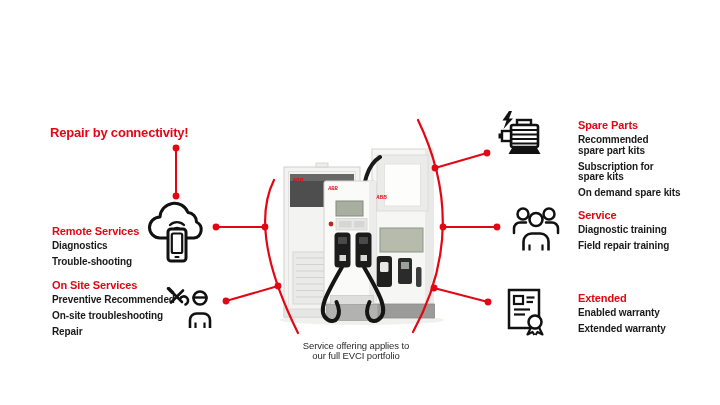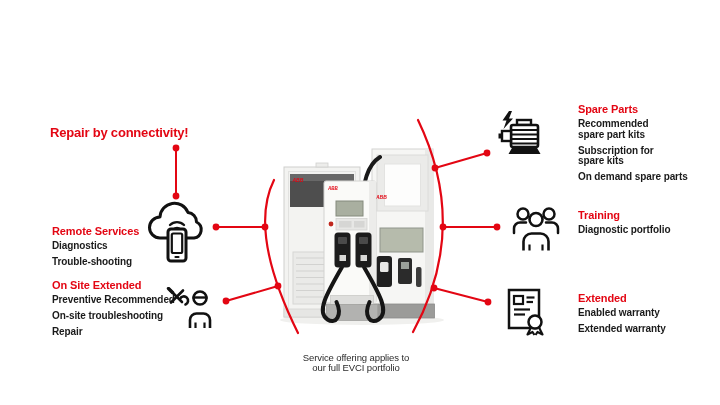--- a/index.html
+++ b/index.html
@@ -4,25 +4,25 @@
 <style>
   * { margin:0; padding:0; box-sizing:border-box; }
   html,body { background:#ffffff; font-family:"Liberation Sans", sans-serif; }
   .canvas { position:relative; width:720px; height:405px; background:#fff; overflow:hidden; }
   .abs { position:absolute; }
   .page-title { left:50px; top:125px; font-size:13px; font-weight:bold; color:#e30613; letter-spacing:-0.2px; }
   .sec h2 { font-size:11px; font-weight:bold; color:#e30613; margin-bottom:4px; letter-spacing:-0.1px; line-height:12px; }
   .sec .it { font-size:10px; line-height:10.5px; color:#1a1a1a; margin-bottom:5.5px; white-space:pre-line; letter-spacing:-0.1px;font-weight:bold; }
   .sec-remote   { left:52px;  top:189px; width:130px;margin-top:36px; }
   .sec-onsite   { left:52px;  top:279px; width:140px; }
-  .sec-spare    { left:578px; top:103px; width:130px; }
+  .sec-spare    { left:578px; top:119px; width:130px; }
   .sec-training { left:578px; top:209px; width:130px; }
   .sec-warranty { left:578px; top:292px; width:130px; }
   .caption { left:281px; top:341px; width:150px; font-size:9.5px; line-height:10px;
-             color:#2b2b2b; text-align:center; white-space:pre-line; letter-spacing:-0.1px;margin-top:12px; }
+             color:#2b2b2b; text-align:center; white-space:pre-line; letter-spacing:-0.1px; }
   .icon { position:absolute; }
   .ic-remote   { left:147px; top:200px; }
   .ic-onsite   { left:164px; top:287px; }
   .ic-spare    { left:497px; top:109px; }
   .ic-training { left:512px; top:206px; }
   .ic-warranty { left:505px; top:288px; }
   svg { display:block; }
   .overlay { position:absolute; left:0; top:0; }
   .brandtxt { font-family:"Liberation Sans", sans-serif; font-weight:bold; font-style:italic; fill:#e30613; }
 </style>
@@ -124,38 +124,39 @@
 
   <div class="abs page-title">Repair by connectivity!</div>
 
   <div class="abs sec sec-remote">
     <h2>Remote Services</h2>
     <div class="it">Diagnostics</div>
     <div class="it">Trouble-shooting</div>
   </div>
 
   <div class="abs sec sec-onsite">
-    <h2>On Site Extended</h2>
+    <h2>On Site Services</h2>
     <div class="it">Preventive Recommended</div>
     <div class="it">On-site troubleshooting</div>
     <div class="it">Repair</div>
   </div>
 
   <div class="abs sec sec-spare">
     <h2>Spare Parts</h2>
     <div class="it">Recommended
 spare part kits</div>
     <div class="it">Subscription for
 spare kits</div>
-    <div class="it">On demand spare parts</div>
+    <div class="it">On demand spare kits</div>
   </div>
 
   <div class="abs sec sec-training">
-    <h2>Training</h2>
-    <div class="it">Diagnostic portfolio</div>
+    <h2>Service</h2>
+    <div class="it">Diagnostic training</div>
+    <div class="it">Field repair training</div>
   </div>
 
   <div class="abs sec sec-warranty">
     <h2>Extended</h2>
     <div class="it">Enabled warranty</div>
     <div class="it">Extended warranty</div>
   </div>
 
   <svg class="icon ic-remote" width="60" height="66" viewBox="0 0 60 66">
     <path d="M13 38 a10.5 10.5 0 0 1 0 -21 a14.5 14.5 0 0 1 28 -4.5 a9.5 9.5 0 0 1 8.5 9.5 a8.5 8.5 0 0 1 -2.5 16 z" fill="#fff" stroke="#111" stroke-width="3" stroke-linejoin="round"></path>

